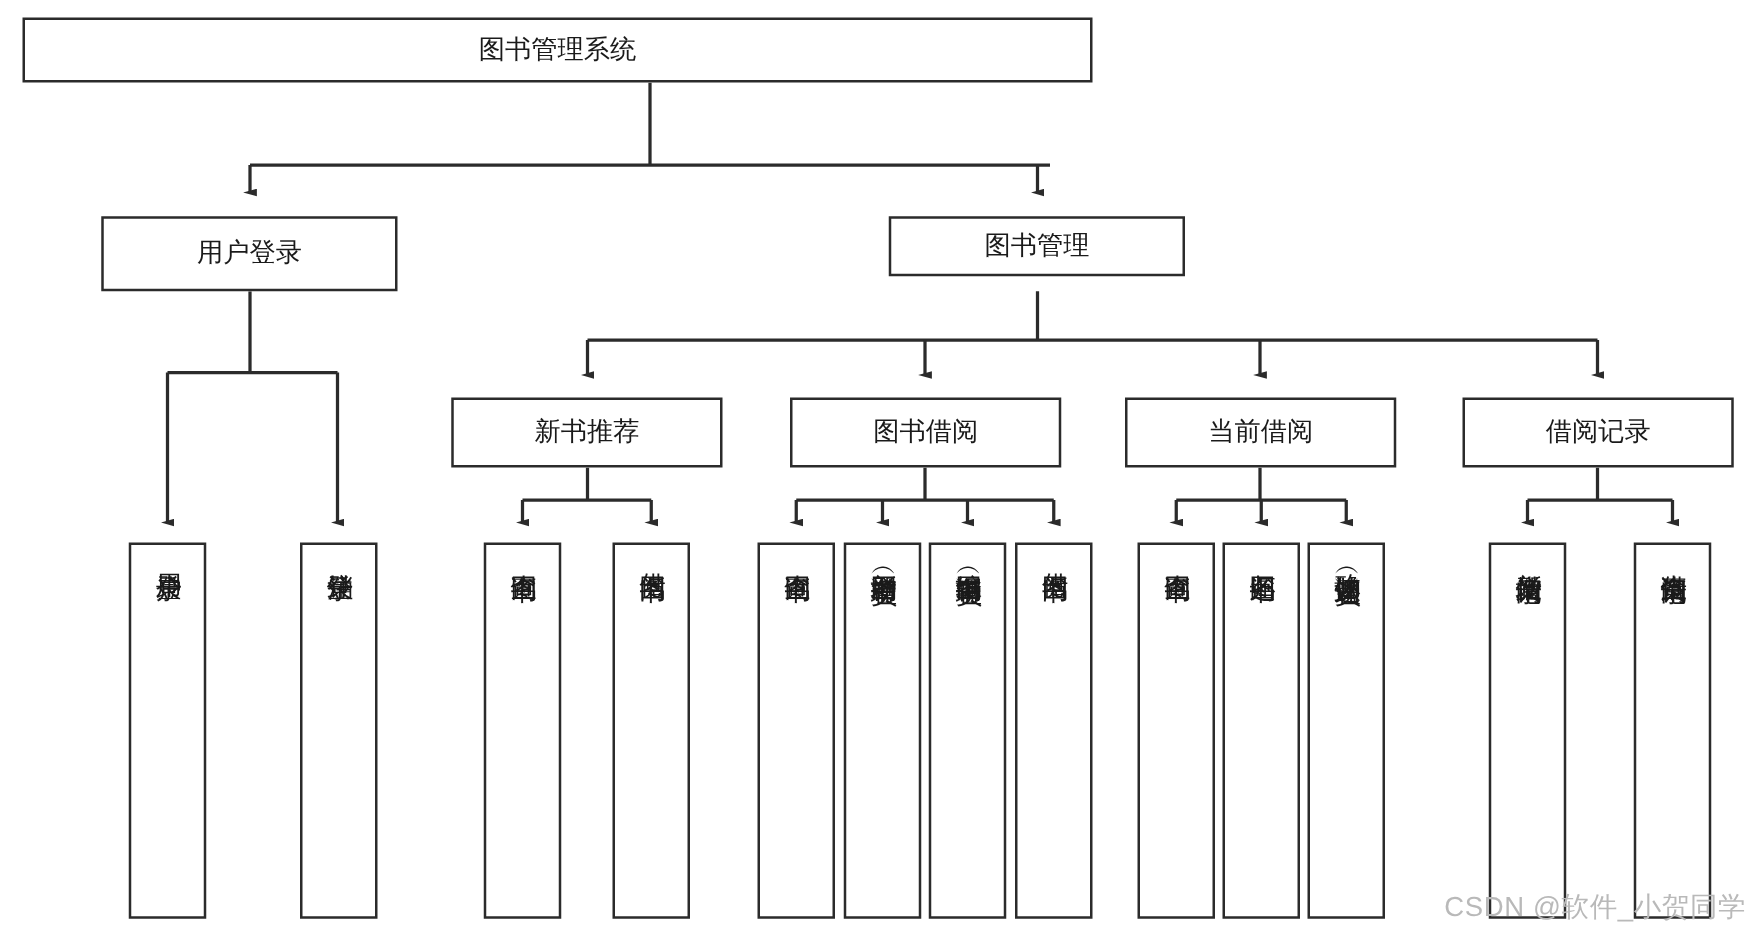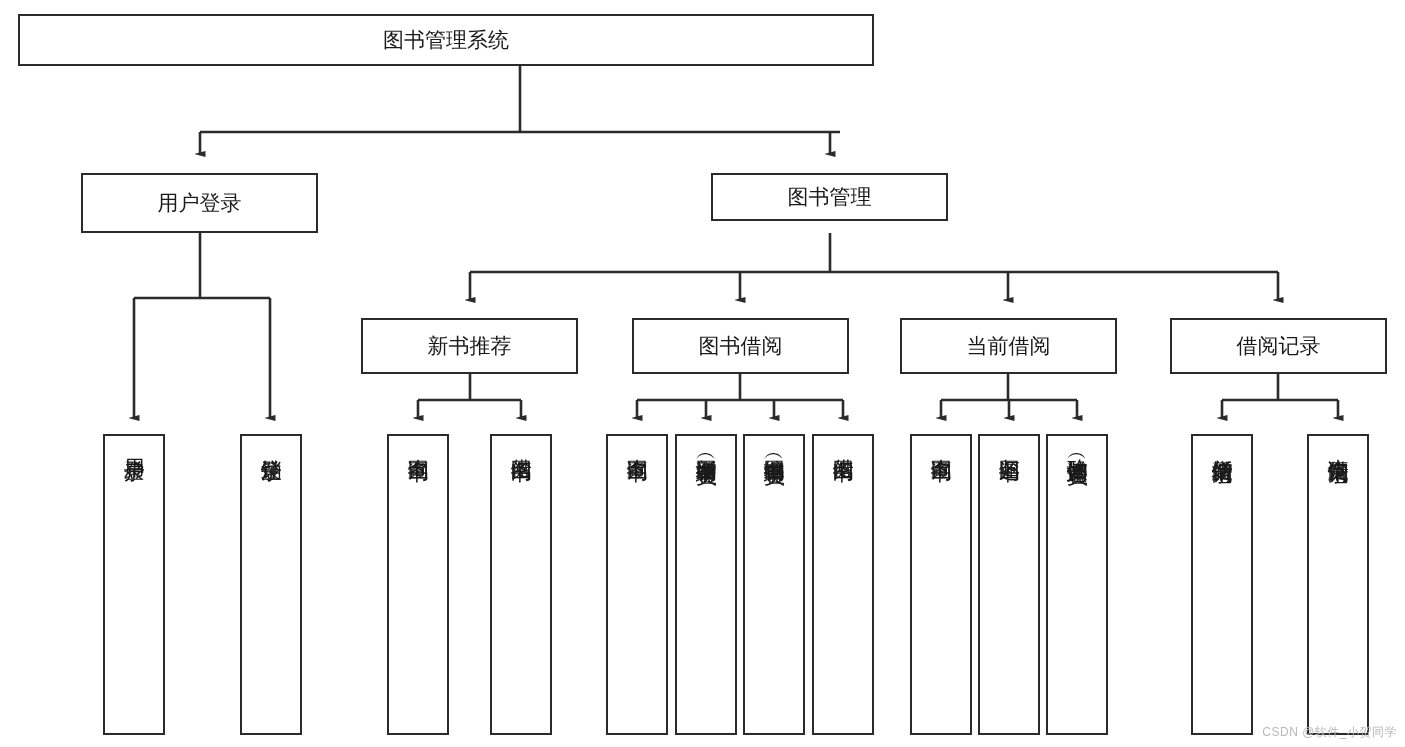--- a/index.html
+++ b/index.html
@@ -53,21 +53,21 @@
     writing-mode: vertical-rl;
     text-orientation: upright;
     font-size: 21px;
     line-height: 1.16;
     letter-spacing: 1px;
   }
   #watermark {
     position: absolute;
     right: 8px;
     bottom: 6px;
-    font-size: 12px;
+    font-size: 22px;
     color: #b9b9b9;
     letter-spacing: 0.5px;
     white-space: nowrap;
     user-select: none;
   }
 </style>
 </head>
 <body>
 
 <div id="diagram-root">

